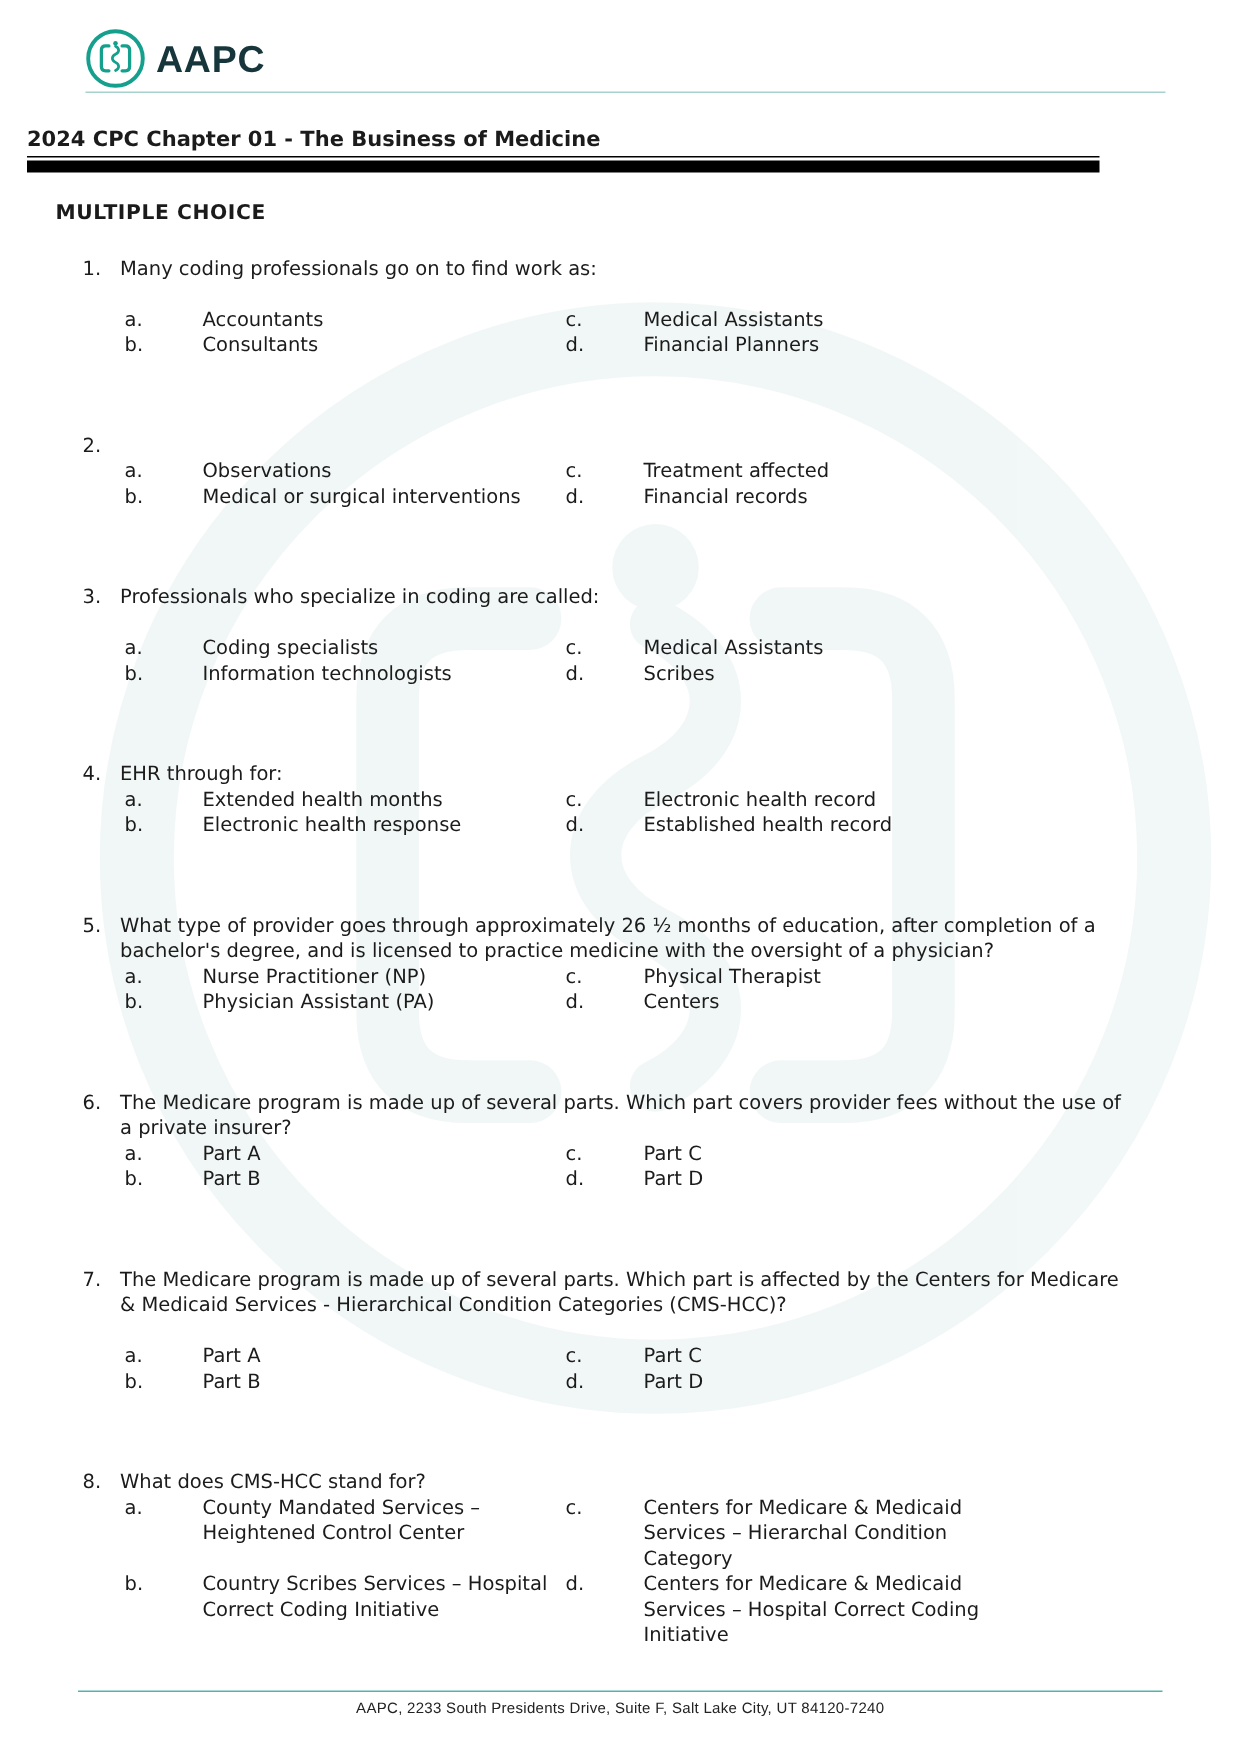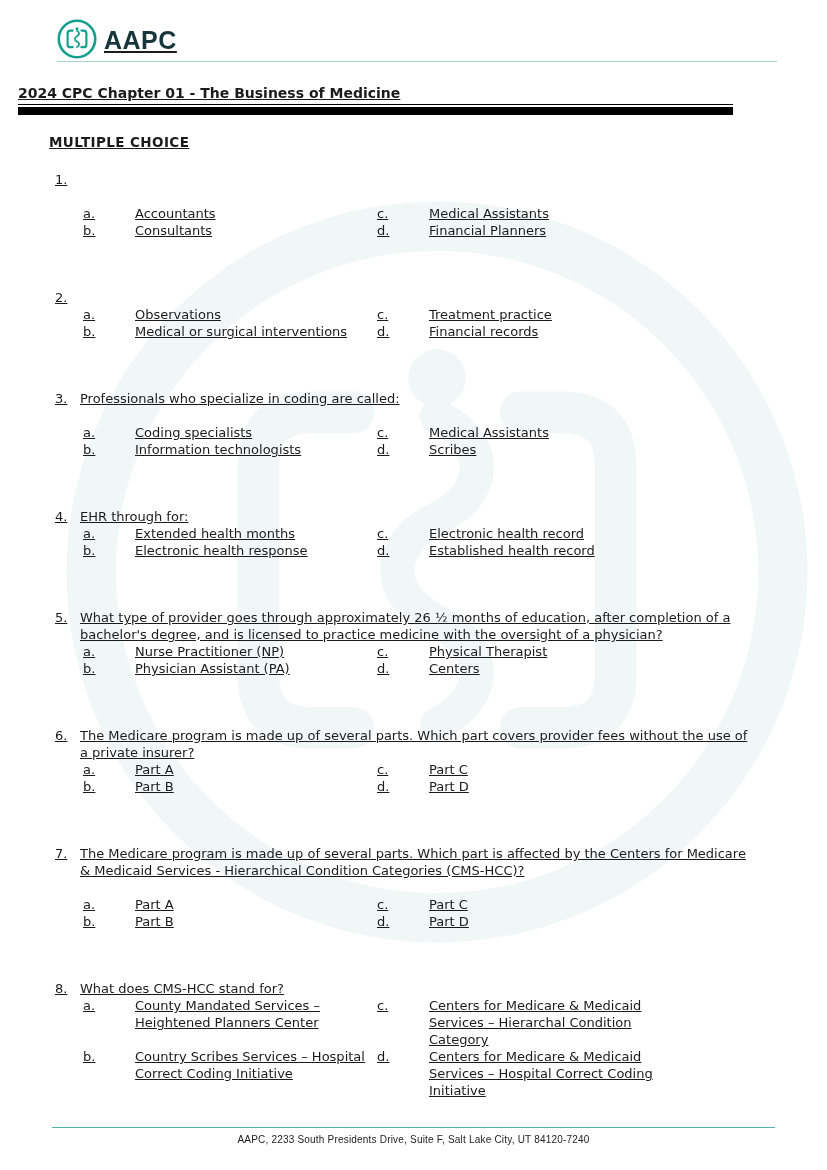--- a/index.html
+++ b/index.html
@@ -11,39 +11,39 @@
     font-family:"DejaVu Sans", sans-serif;
     color:#1b1b1b;
     -webkit-font-smoothing:antialiased;
   }
   
   .watermark{
     position:absolute;left:57px;top:192px;width:760px;height:760px;
     opacity:0.055;z-index:0;pointer-events:none;
   }
   
-  .page{position:relative;z-index:1;text-decoration:underline;}
+  .page{position:relative;z-index:1;}
   .page-header{padding:18px 0 0 57px;}
   .brand-row{display:flex;align-items:center;gap:7px;height:42px;}
   .brand-icon{width:40px;height:40px;flex:0 0 auto;}
   .brand-word{
     font-family:"Liberation Sans", sans-serif;
     font-weight:bold;font-size:25px;letter-spacing:0.5px;
     color:#16363c;line-height:1;padding-top:2px;
   }
   .header-rule{margin:1px 0 0 0;width:720px;border-top:1.5px solid #a7d2cd;}
   .doc-head{margin:24px 37px 0 18px;}
   .doc-title{
     width:715px;
     font-weight:bold;font-size:14px;line-height:15px;
     padding-bottom:3px;border-bottom:1.5px solid #000;
   }
   .title-bar{width:715px;height:8px;background:#000;margin-top:2px;}
   .section-heading{
-    margin:19px 0 0 49px;
+    margin:19px 0 0 37px;
     font-weight:bold;font-size:13.5px;letter-spacing:0.4px;
   }
   
   .questions{margin:21px 0 0 55px;}
   .question{margin-bottom:50px;}
   .q-row{display:flex;}
   .q-num{width:25px;flex:0 0 auto;font-size:13px;line-height:17px;}
   .q-text{max-width:668px;font-size:13px;line-height:17px;}
   .options{
     margin-left:28px;margin-top:0;
@@ -98,20 +98,21 @@
     <div class="doc-title">2024 CPC Chapter 01 - The Business of Medicine</div>
     <div class="title-bar"></div>
   </div>
 
   <div class="section-heading">MULTIPLE CHOICE</div>
 
   <div class="questions">
       <div class="question">
         <div class="q-row">
           <span class="q-num">1.</span>
+          <span class="q-text">Many coding professionals go on to find work as:</span>
         </div>
         <div class="options gapped">
           <div class="option">
             <span class="opt-letter">a.</span>
             <span class="opt-text">Accountants</span>
           </div>
           <div class="option">
             <span class="opt-letter">c.</span>
             <span class="opt-text">Medical Assistants</span>
           </div>
@@ -129,21 +130,21 @@
         <div class="q-row">
           <span class="q-num">2.</span>
         </div>
         <div class="options">
           <div class="option">
             <span class="opt-letter">a.</span>
             <span class="opt-text">Observations</span>
           </div>
           <div class="option">
             <span class="opt-letter">c.</span>
-            <span class="opt-text">Treatment practice</span>
+            <span class="opt-text">Treatment affected</span>
           </div>
           <div class="option">
             <span class="opt-letter">b.</span>
             <span class="opt-text">Medical or surgical interventions</span>
           </div>
           <div class="option">
             <span class="opt-letter">d.</span>
             <span class="opt-text">Financial records</span>
           </div>
         </div>
@@ -269,21 +270,21 @@
         </div>
       </div>
       <div class="question">
         <div class="q-row">
           <span class="q-num">8.</span>
           <span class="q-text">What does CMS-HCC stand for?</span>
         </div>
         <div class="options">
           <div class="option">
             <span class="opt-letter">a.</span>
-            <span class="opt-text">County Mandated Services – Heightened Planners Center</span>
+            <span class="opt-text">County Mandated Services – Heightened Control Center</span>
           </div>
           <div class="option">
             <span class="opt-letter">c.</span>
             <span class="opt-text">Centers for Medicare &amp; Medicaid Services – Hierarchal Condition Category</span>
           </div>
           <div class="option">
             <span class="opt-letter">b.</span>
             <span class="opt-text">Country Scribes Services – Hospital Correct Coding Initiative</span>
           </div>
           <div class="option">

